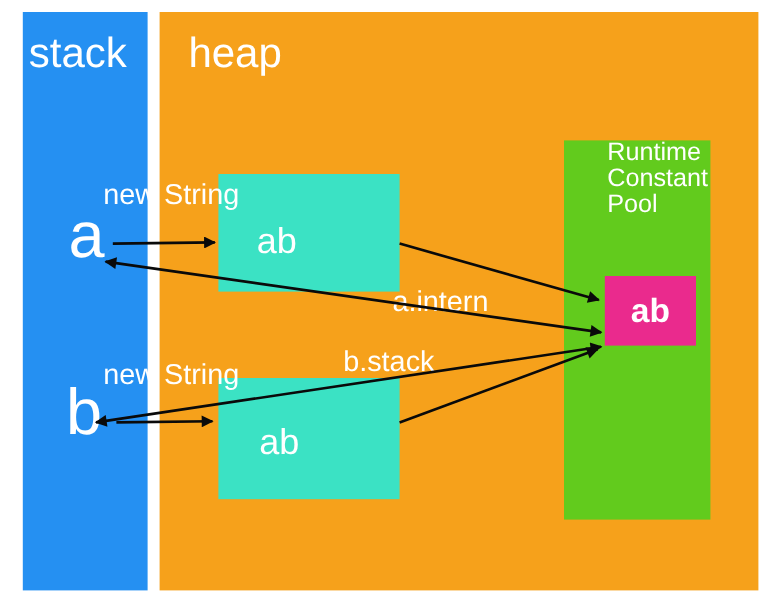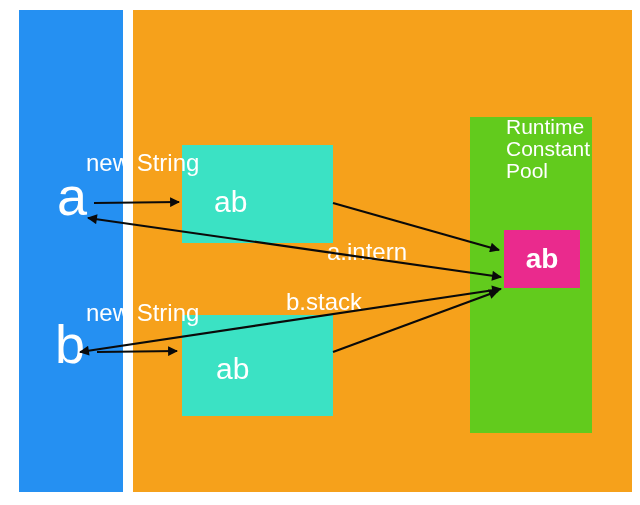--- a/index.html
+++ b/index.html
@@ -70,20 +70,22 @@
   <div class="abs pool-region"></div>
 
   <div class="abs string-box string-box-a"></div>
 
   <div class="abs string-box string-box-b"></div>
 
   <div class="abs pool-item">
     <span>ab</span>
   </div>
 
+  <div class="abs region-title stack-title">stack</div>
+  <div class="abs region-title heap-title">heap</div>
   <div class="abs pool-title">Runtime
 Constant
 Pool</div>
 
   <div class="abs var-letter var-a">a</div>
   <div class="abs var-letter var-b">b</div>
 
   <div class="abs caption caption-a">new String</div>
   <div class="abs caption caption-b">new String</div>
   <div class="abs caption intern-a">a.intern</div>

